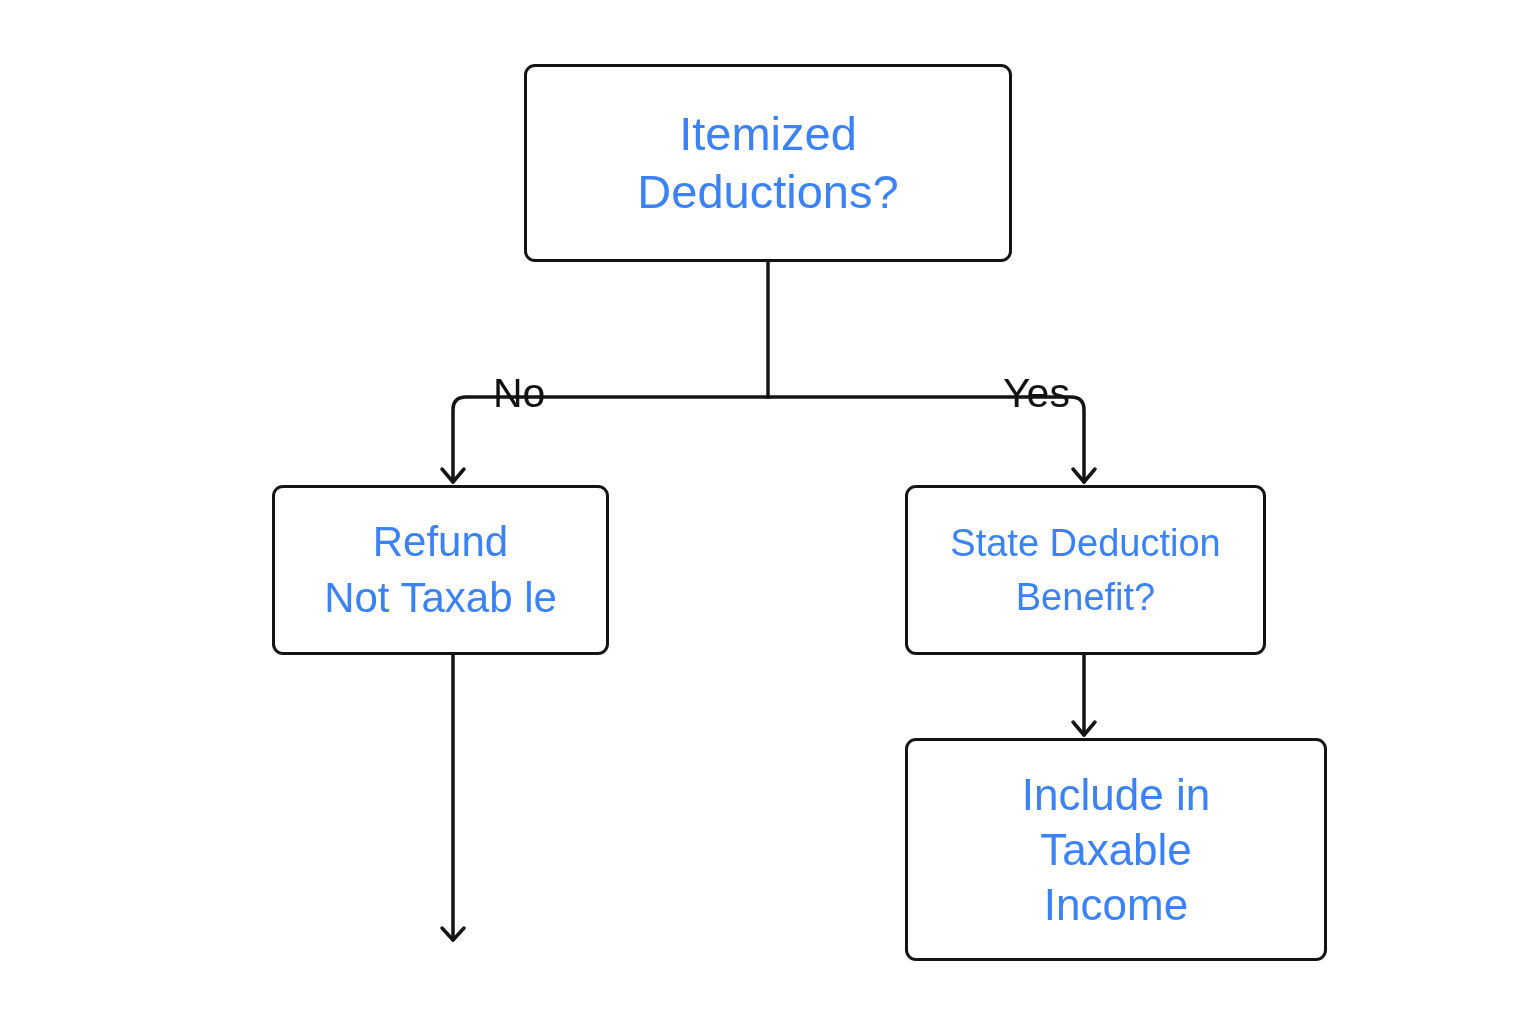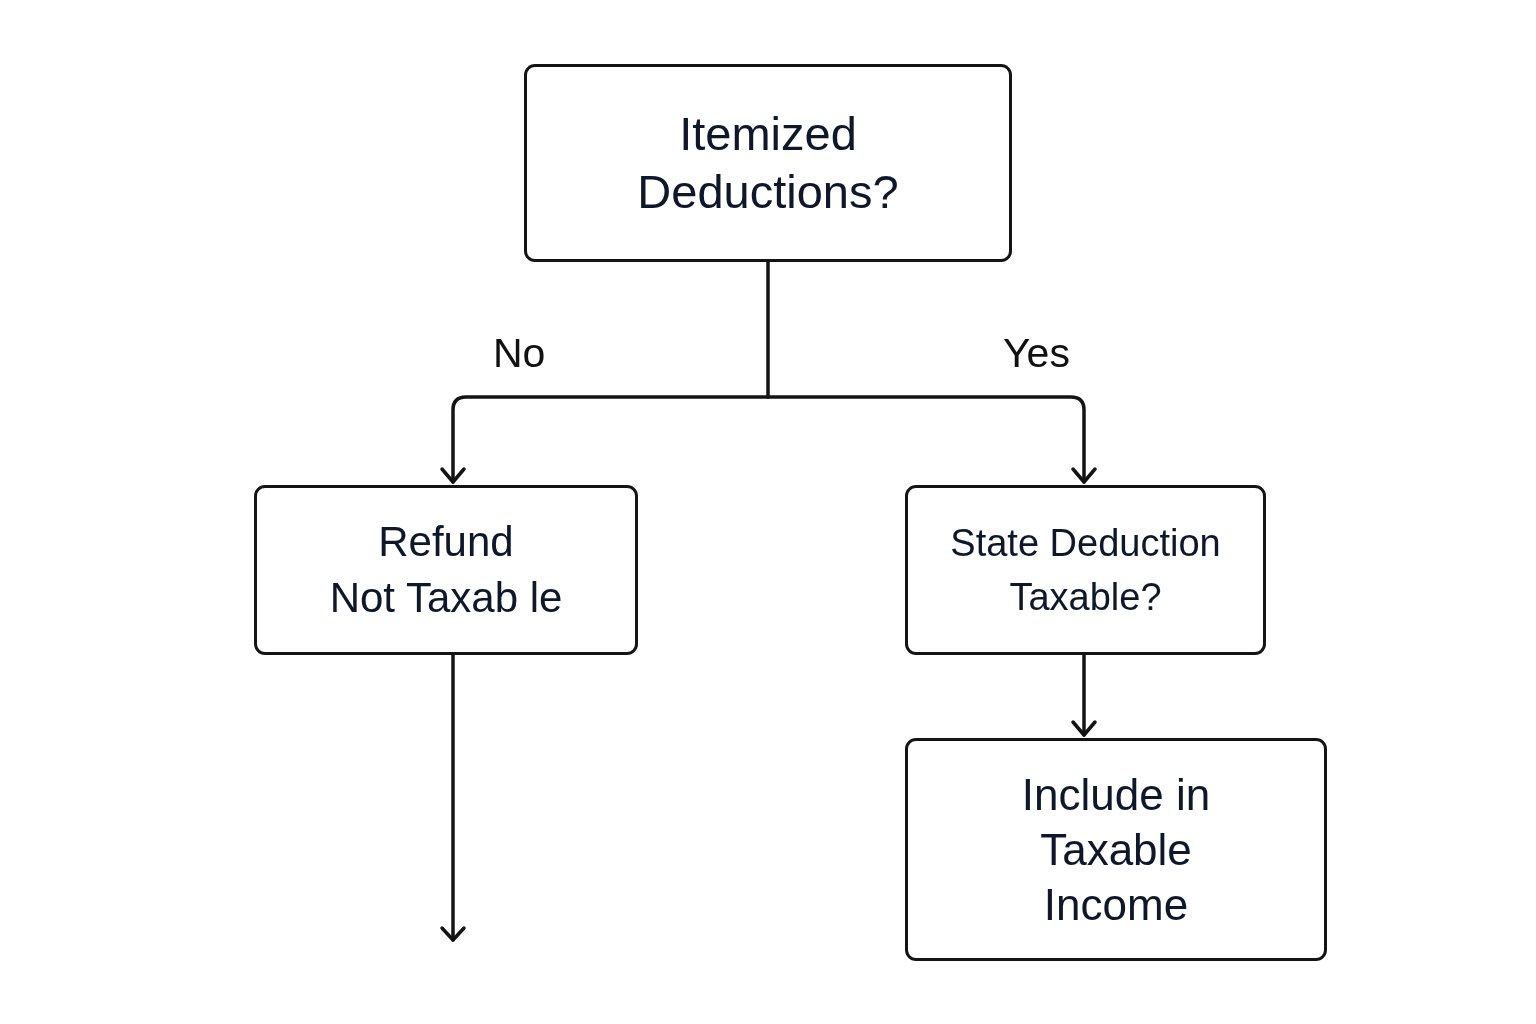--- a/index.html
+++ b/index.html
@@ -29,30 +29,30 @@
       border-radius: 11px;
       background: #ffffff;
       display: flex;
       align-items: center;
       justify-content: center;
       text-align: center;
     }
     .node .label {
       display: block;
       white-space: pre-line;
-      color: #0f172a;
+      color: #3b82f6;
     }
     #node-itemized {
       left: 524px; top: 64px; width: 488px; height: 198px;
     }
     #node-itemized .label {
       font-size: 47px; line-height: 58px;
     }
     #node-refund {
-      left: 254px; top: 485px; width: 384px; height: 170px; border-radius: 11px;
+      left: 272px; top: 485px; width: 337px; height: 170px; border-radius: 11px;
     }
     #node-refund .label {
       font-size: 42px; line-height: 56px;
     }
     #node-state {
       left: 905px; top: 485px; width: 361px; height: 170px;
     }
     #node-state .label {
       font-size: 38px; line-height: 54px;
     }
@@ -60,20 +60,21 @@
       left: 905px; top: 738px; width: 422px; height: 223px;
     }
     #node-include .label {
       font-size: 44px; line-height: 55px;
     }
     .edge-label {
       position: absolute;
       font-size: 41px;
       line-height: 48px;
       color: #111111;
+      margin-top: 40px;
     }
     #label-no { left: 493px; top: 329px; }
     #label-yes { left: 1003px; top: 329px; }
   </style>
 </head>
 <body>
 
 <svg class="connectors" viewBox="0 0 1536 1024" xmlns="http://www.w3.org/2000/svg">
   <g fill="none" stroke="#141414" stroke-width="3.5" stroke-linecap="round" stroke-linejoin="round">
 
@@ -101,20 +102,20 @@
 <div class="edge-label" id="label-no">No</div>
 <div class="edge-label" id="label-yes">Yes</div>
 
 <div class="node" id="node-refund">
   <span class="label">Refund
 Not Taxab le</span>
 </div>
 
 <div class="node" id="node-state">
   <span class="label">State Deduction
-Taxable?</span>
+Benefit?</span>
 </div>
 
 <div class="node" id="node-include">
   <span class="label">Include in
 Taxable
 Income</span>
 </div>
 
 </body></html>

